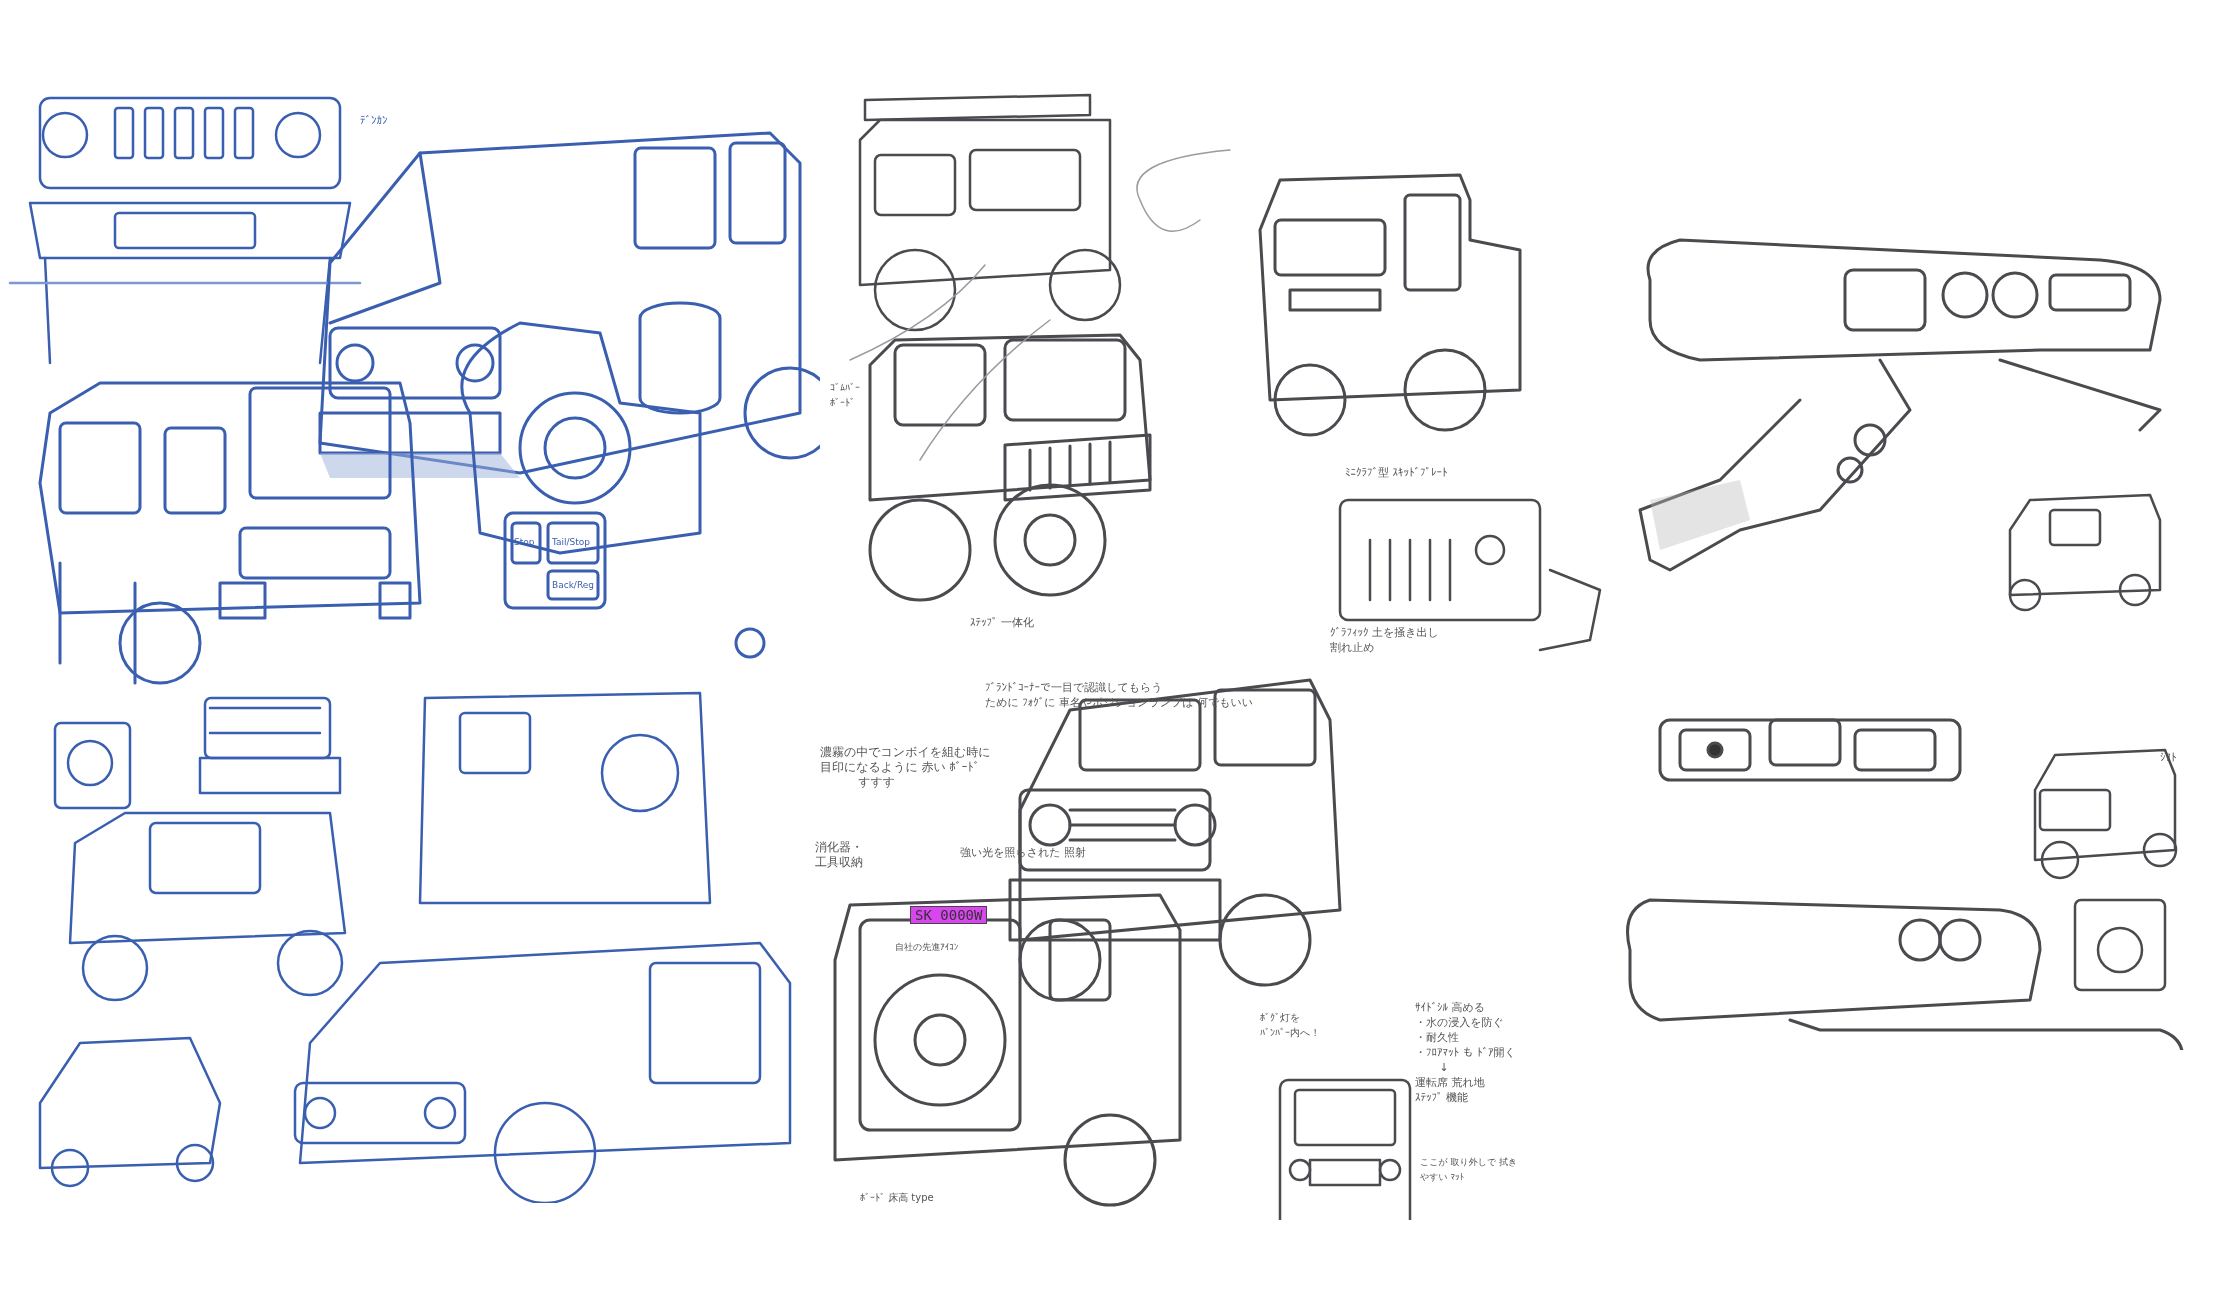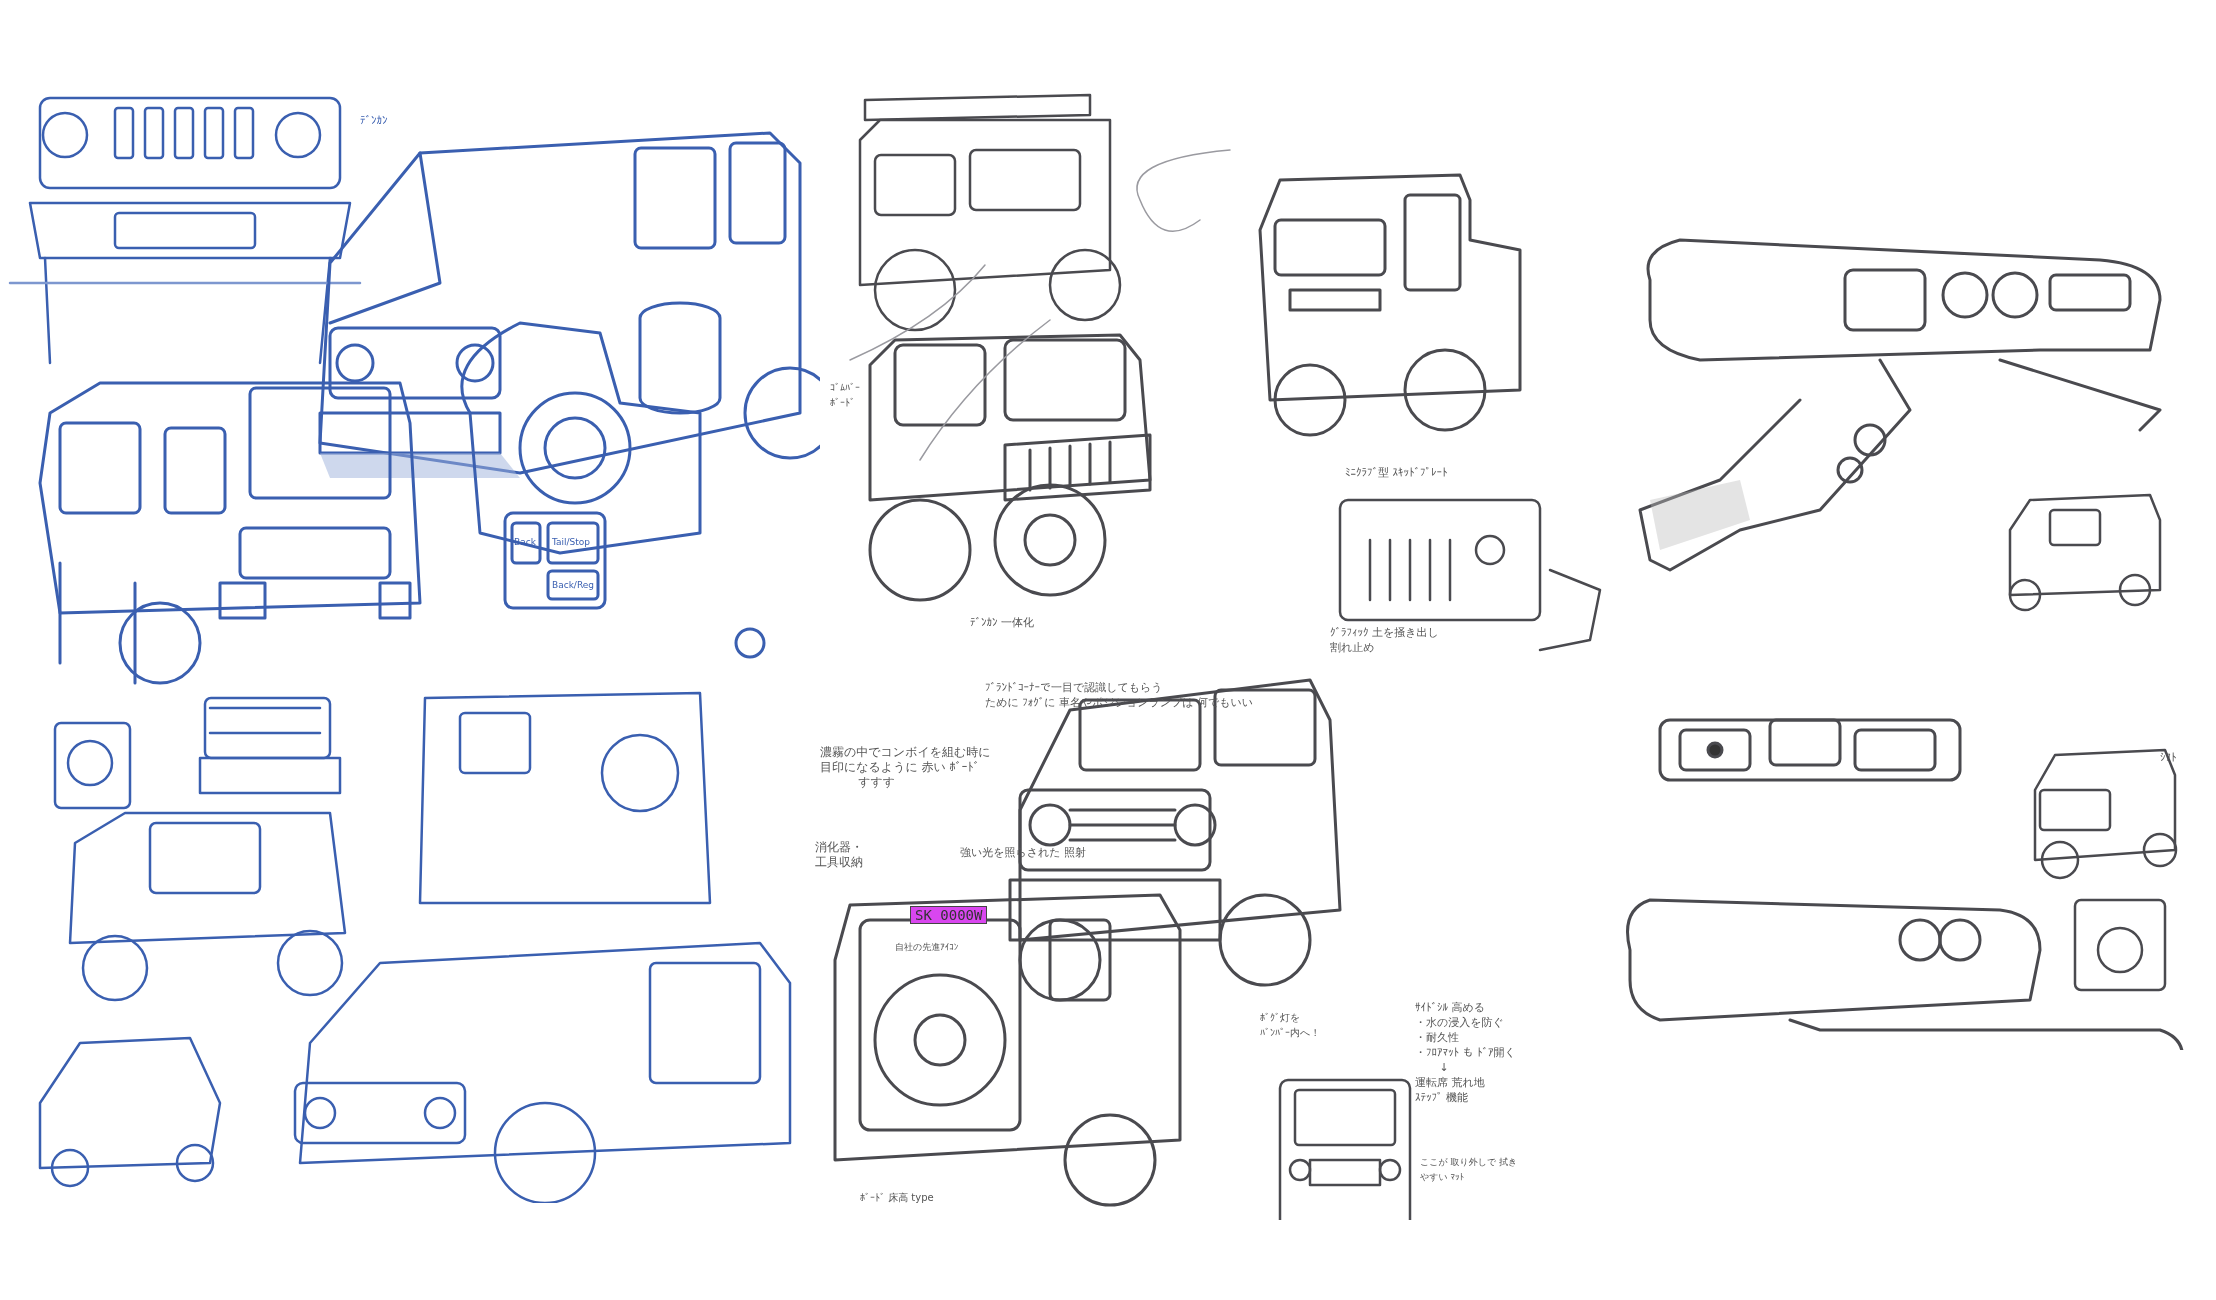--- a/index.html
+++ b/index.html
@@ -90,21 +90,21 @@
         <circle cx="195" cy="1080" r="18"></circle>
       <path d="M310 960 L380 880 L760 860 L790 900 L790 1060 L300 1080 Z"></path>
       <rect x="295" y="1000" width="170" height="60" rx="8"></rect>
       <circle cx="320" cy="1030" r="15"></circle>
         <circle cx="440" cy="1030" r="15"></circle>
       <rect x="650" y="880" width="110" height="120" rx="6"></rect>
       <circle cx="545" cy="1070" r="50"></circle>
     </g>
   </svg>
   <div class="note blue-t" style="left:360px;top:30px;">ﾃﾞﾝｶﾝ</div>
-  <div class="note blue-t" style="left:514px;top:452px;font-size:9px;">Back</div>
+  <div class="note blue-t" style="left:514px;top:452px;font-size:9px;">Stop</div>
   <div class="note blue-t" style="left:552px;top:452px;font-size:9px;">Tail/Stop</div>
   <div class="note blue-t" style="left:552px;top:495px;font-size:9px;">Back/Reg</div>
 </div>
 
 <div class="panel" style="left:820px;top:80px;width:800px;height:1140px;">
   <svg width="800" height="1140" viewBox="0 0 800 1140">
 
     <g class="gray" stroke-width="2.5">
       <path d="M45 40 L270 35 L270 15 L45 20 Z"></path>
       <path d="M40 60 L60 40 L290 40 L290 190 L40 205 Z"></path>
@@ -171,21 +171,21 @@
       <rect x="490" y="1080" width="70" height="25"></rect>
     </g>
 
     <g class="gray-l" stroke-width="1.5">
       <path d="M165 185 Q120 240 30 280"></path>
       <path d="M410 70 Q300 80 320 120 Q340 170 380 140"></path>
       <path d="M230 240 Q150 300 100 380"></path>
     </g>
   </svg>
   <div class="note" style="left:10px;top:300px;font-size:10px;white-space:pre-line;width:40px;">ｺﾞﾑﾊﾞｰ ﾎﾞｰﾄﾞ</div>
-  <div class="note" style="left:150px;top:535px;">ﾃﾞﾝｶﾝ 一体化</div>
+  <div class="note" style="left:150px;top:535px;">ｽﾃｯﾌﾟ 一体化</div>
   <div class="note" style="left:525px;top:385px;">ﾐﾆｸﾗﾌﾞ型 ｽｷｯﾄﾞﾌﾟﾚｰﾄ</div>
   <div class="note" style="left:510px;top:545px;">ｸﾞﾗﾌｨｯｸ 土を掻き出し
 割れ止め</div>
   <div class="note" style="left:165px;top:600px;">ﾌﾞﾗﾝﾄﾞｺｰﾅｰで一目で認識してもらう
 ために ﾌｫｸﾞに 車名やポジションランプは 何でもいい</div>
   <div class="note" style="left:0px;top:665px;font-size:12px;">濃霧の中でコンボイを組む時に
 目印になるように 赤い ﾎﾞｰﾄﾞ
           すすす</div>
   <div class="note" style="left:140px;top:765px;">強い光を照らされた 照射</div>
   <div class="note" style="left:-5px;top:760px;font-size:12px;">消化器・

